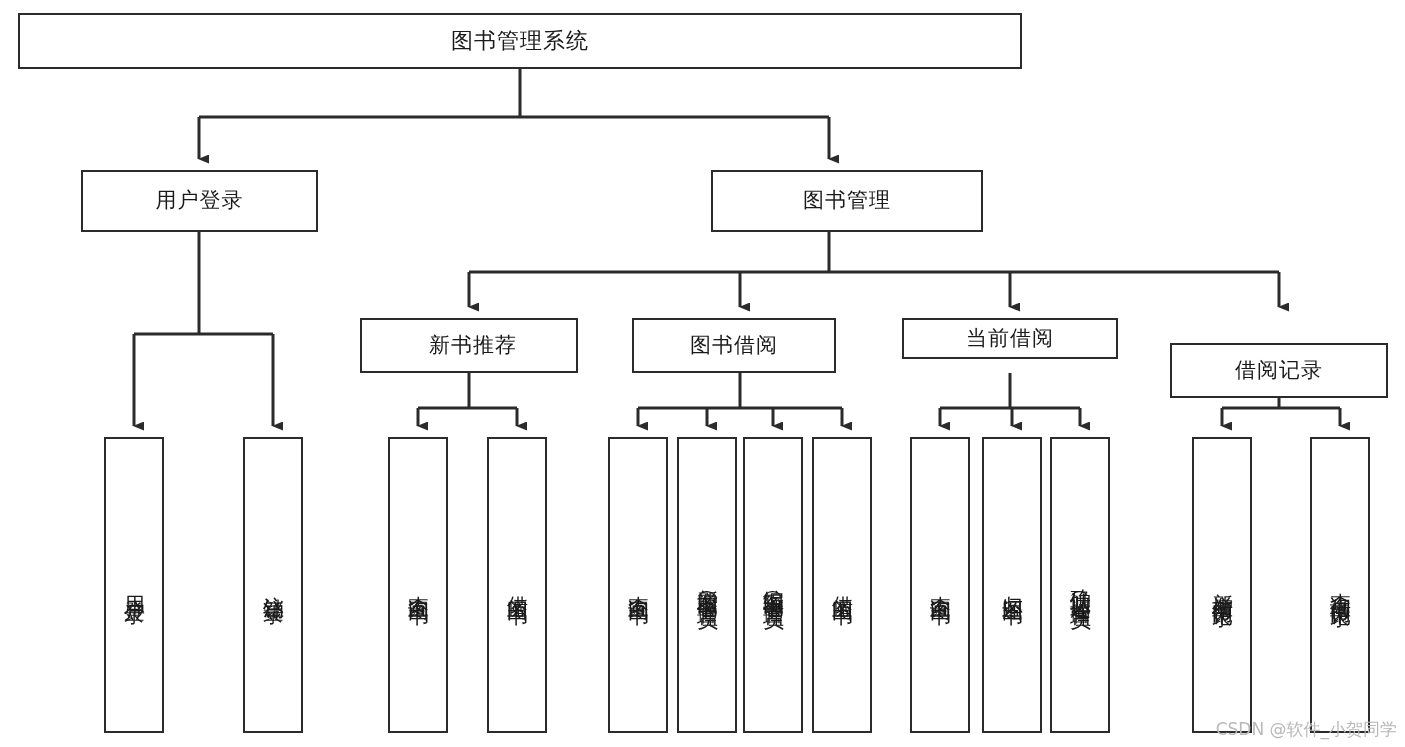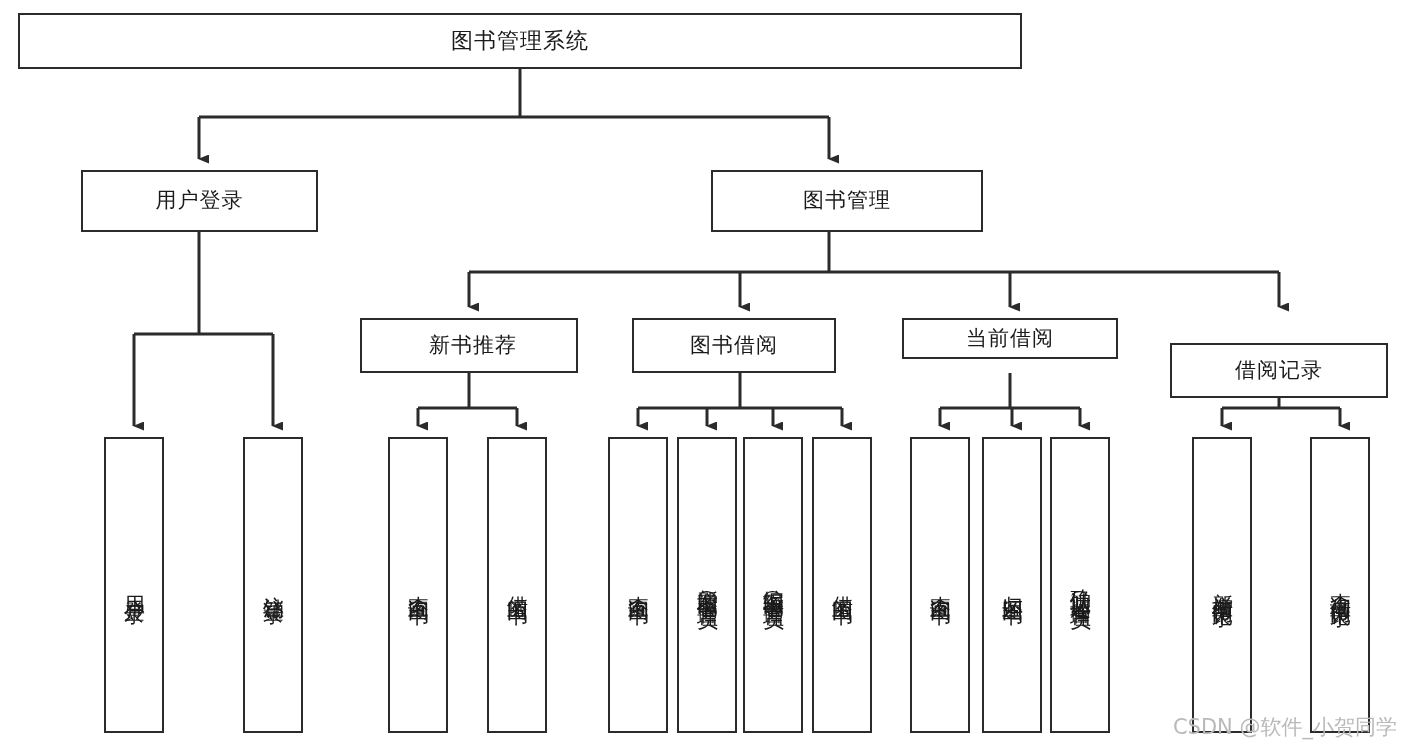--- a/index.html
+++ b/index.html
@@ -55,21 +55,21 @@
     text-orientation: upright;
     white-space: nowrap;
   }
   #root-node {
     font-size: 22px;
   }
   #watermark {
     position: absolute;
     right: 8px;
     bottom: 6px;
-    font-size: 21px;
+    font-size: 17px;
     color: #b9b9b9;
     white-space: nowrap;
     user-select: none;
   }
 </style>
 </head>
 <body>
 
 <div id="canvas">
 

